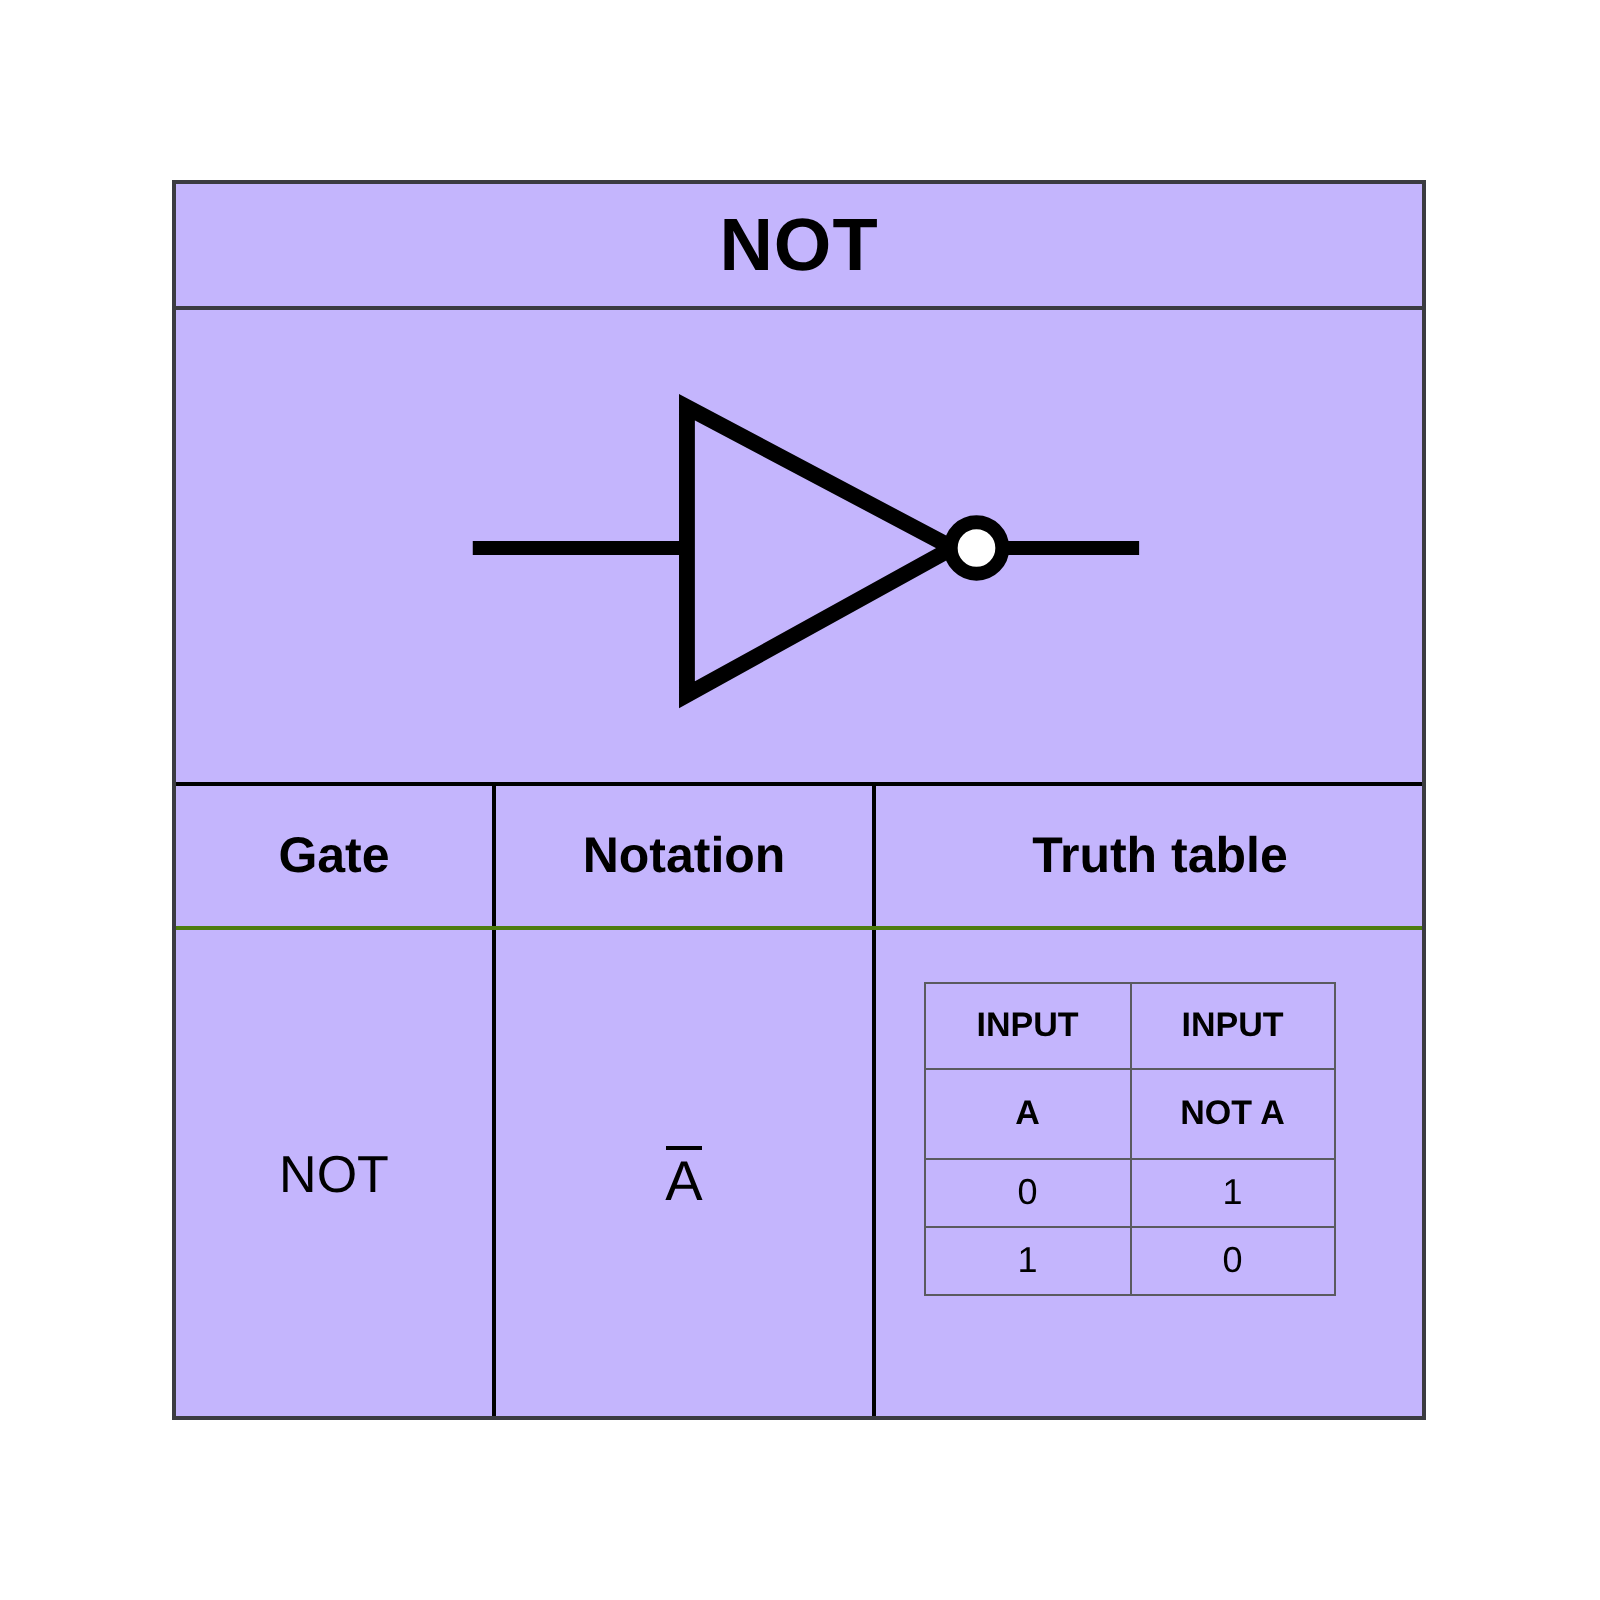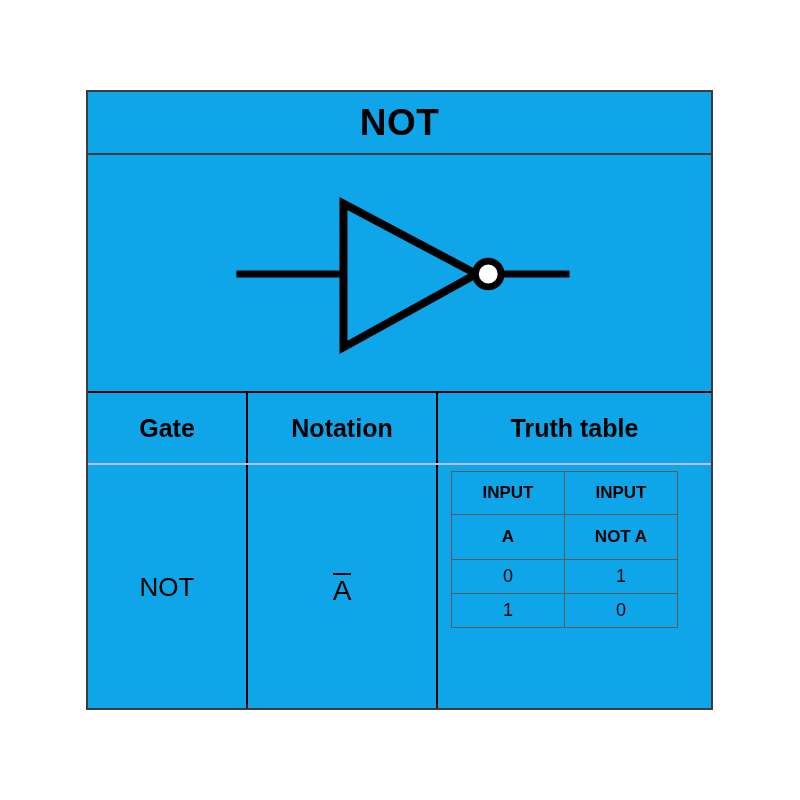--- a/index.html
+++ b/index.html
@@ -19,21 +19,21 @@
 
   
   #card {
     position: absolute;
     left: 86px;
     top: 90px;
     width: 627px;          
     height: 620px;         
     box-sizing: border-box;
     border: 2px solid #3b3b41;
-    background: #0ea5e9;
+    background: #c4b5fd;
   }
 
   
   #title-band {
     position: absolute;
     left: 0;
     top: 0;
     width: 100%;
     height: 63px;            
     box-sizing: border-box;
@@ -69,35 +69,35 @@
   }
 
   
   #header-row {
     position: absolute;
     left: 0;
     top: 301px;              
     width: 100%;
     height: 72px;            
     box-sizing: border-box;
-    border-bottom: 2px solid #c4b5fd;
+    border-bottom: 2px solid #4d7c0f;
     display: flex;
   }
   #body-row {
     position: absolute;
     left: 0;
     top: 373px;              
     width: 100%;
     bottom: 0;
     display: flex;
   }
 
   .col-gate     { width: 158px; box-sizing: border-box; }
   .col-notation { width: 192px; box-sizing: border-box; border-left: 2px solid #000; border-right: 2px solid #000; }
-  .col-truth    { flex: 1 1 auto; box-sizing: border-box; }
+  .col-truth    { flex: 1 1 auto; box-sizing: border-box; margin-left: 11px; }
 
   .hdr-cell {
     display: flex;
     align-items: center;
     justify-content: center;
     height: 100%;
   }
   .hdr-label {
     font-size: 25px;
     font-weight: bold;
@@ -131,22 +131,22 @@
 
   
   #truth-cell {
     position: relative;
     height: 100%;
     width: 100%;
   }
   #truth-table {
     position: absolute;
     left: 13px;              
-    top: 6px;               
-    width: 227px;            
+    top: 26px;               
+    width: 206px;            
     border-collapse: collapse;
     table-layout: fixed;
   }
   #truth-table td {
     border: 1px solid #5a5a5f;
     text-align: center;
     vertical-align: middle;
     padding: 0;
   }
   #truth-table .th-cell {

